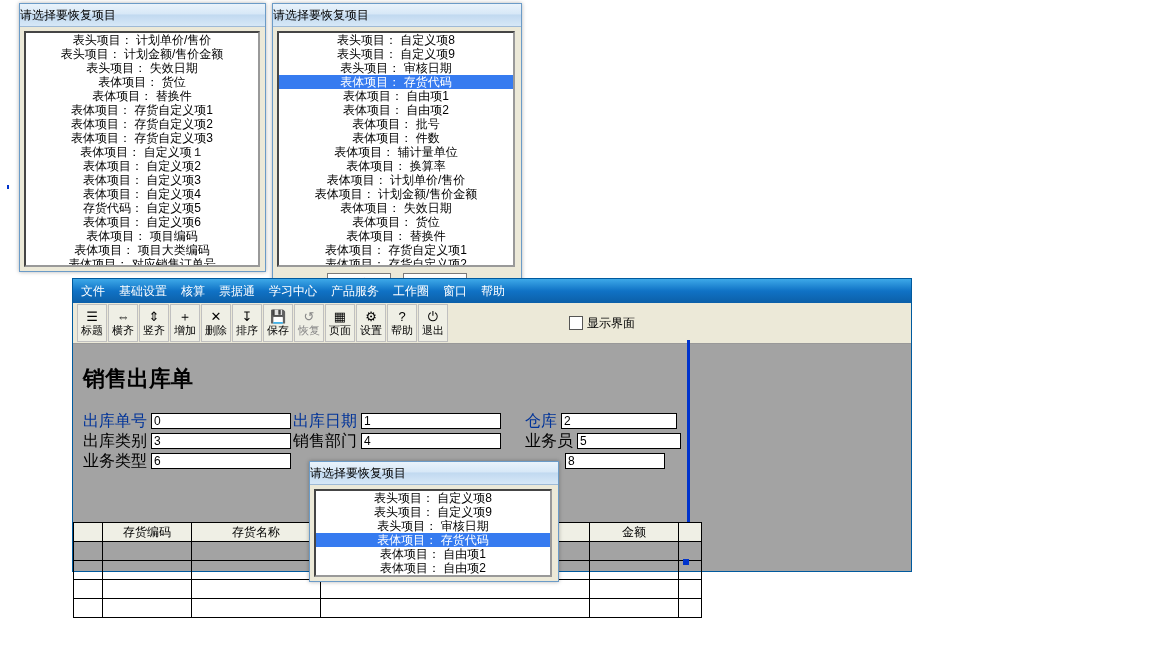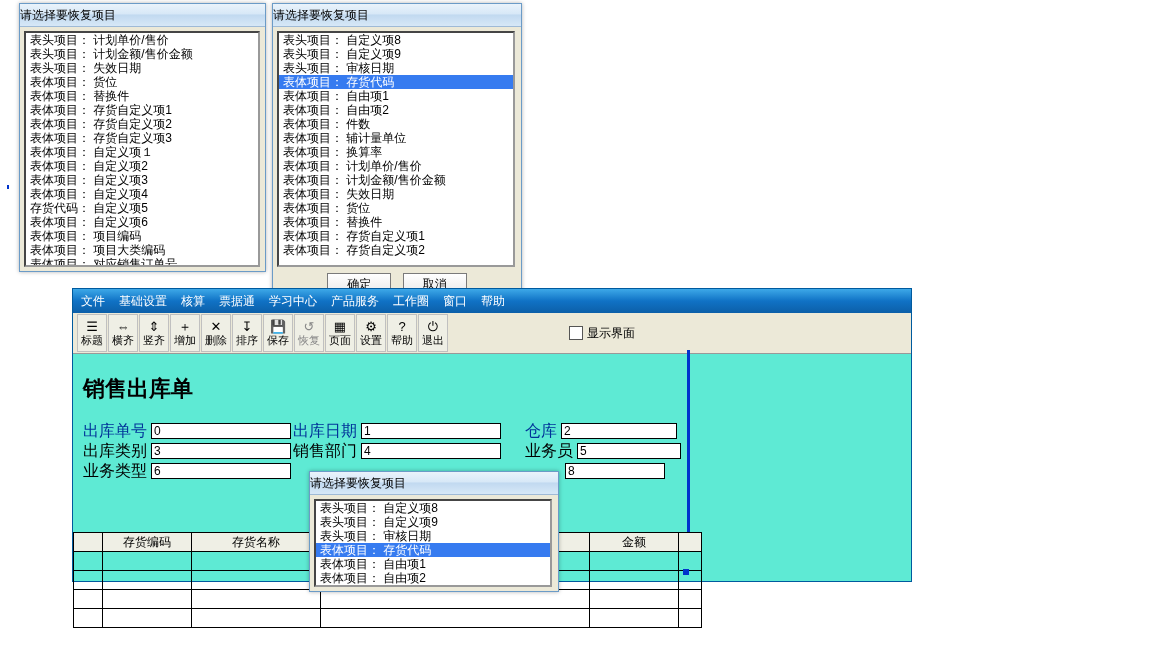--- a/index.html
+++ b/index.html
@@ -3,28 +3,28 @@
 <meta charset="utf-8">
 <style>
   html,body { margin:0; padding:0; font-family:"Microsoft YaHei","SimSun",sans-serif; font-size:12px; background:#fff; }
   .canvas { position:relative; width:1152px; height:648px; background:#fff; overflow:hidden; }
 
   
   .dlg { position:absolute; border:1px solid #6b9bc7; background:#fff; box-shadow:0 0 4px rgba(0,0,0,.3); }
   .dlg-title { height:22px; line-height:22px; padding:0 0; font-size:12px; color:#000;
     background:linear-gradient(to bottom,#eaf3fb,#d7e8f7 45%,#c1d9f0 50%,#d7e8f7); border-bottom:1px solid #9fbad6; }
   .dlg-body { background:#ece9d8; padding:4px; }
-  .listbox { background:#fff; border:2px inset #999; overflow-y:scroll; overflow-x:hidden; font-size:12px; line-height:14px; }
+  .listbox { background:#fff; border:2px inset #999; overflow-y:scroll; overflow-x:hidden; font-size:12px; line-height:14px;text-align:center; }
   .listbox .row { padding:0 4px; white-space:nowrap; cursor:default; }
   .listbox .row.sel { background:#367bf0; color:#fff; }
   .btn { display:inline-block; min-width:62px; height:22px; line-height:20px; text-align:center; border:1px solid #7a7a7a;
     background:linear-gradient(to bottom,#fff,#e6e6e6); cursor:pointer; margin:0 4px; }
 
   
-  .app { position:absolute; left:72px; top:288px; width:838px; height:292px; border:1px solid #005a9e; background:#5eead4; }
+  .app { position:absolute; left:72px; top:278px; width:838px; height:292px; border:1px solid #005a9e; background:#a3a3a3; }
   .menubar { height:24px; line-height:24px; color:#fff; font-size:12px; padding:0 8px;
     background:linear-gradient(to bottom,#3da8e8,#1072c5 50%,#0c5fa8); }
   .menubar span { display:inline-block; margin-right:14px; cursor:default; }
   .toolbar { height:40px; background:#ece9d8; border-bottom:1px solid #999; display:flex; align-items:center; padding:0 4px; }
   .tbtn { width:28px; height:36px; border:1px solid #c0c0c0; background:#efefe5; margin-right:1px; text-align:center;
     font-size:11px; line-height:12px; display:flex; flex-direction:column; justify-content:center; align-items:center; cursor:pointer; }
   .tbtn.dis { color:#888; }
   .tbtn .ico { font-size:13px; line-height:14px; }
   .formarea { padding:10px; position:relative; }
   .doc-title { text-align:left; font-size:22px; font-family:"SimSun"; font-weight:bold; margin:10px 0 18px; }
@@ -75,20 +75,21 @@
   <div class="dlg" style="left:272px; top:3px; width:248px;">
     <div class="dlg-title">请选择要恢复项目</div>
     <div class="dlg-body">
       <div class="listbox" id="list2" style="width:234px; height:232px;">
           <div class="row">表头项目：  自定义项8</div>
           <div class="row">表头项目：  自定义项9</div>
           <div class="row">表头项目：  审核日期</div>
           <div class="row sel">表体项目：  存货代码</div>
           <div class="row">表体项目：  自由项1</div>
           <div class="row">表体项目：  自由项2</div>
+          <div class="row">表体项目：  批号</div>
           <div class="row">表体项目：  件数</div>
           <div class="row">表体项目：  辅计量单位</div>
           <div class="row">表体项目：  换算率</div>
           <div class="row">表体项目：  计划单价/售价</div>
           <div class="row">表体项目：  计划金额/售价金额</div>
           <div class="row">表体项目：  失效日期</div>
           <div class="row">表体项目：  货位</div>
           <div class="row">表体项目：  替换件</div>
           <div class="row">表体项目：  存货自定义项1</div>
           <div class="row">表体项目：  存货自定义项2</div>

